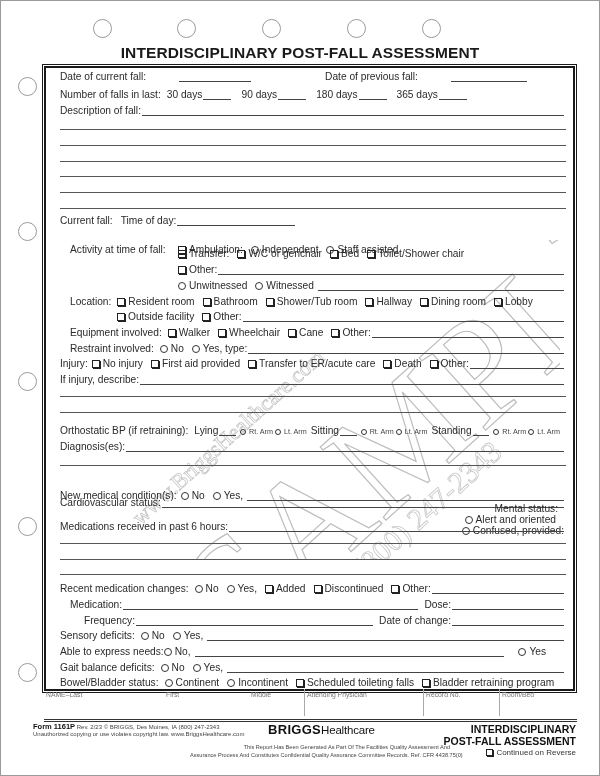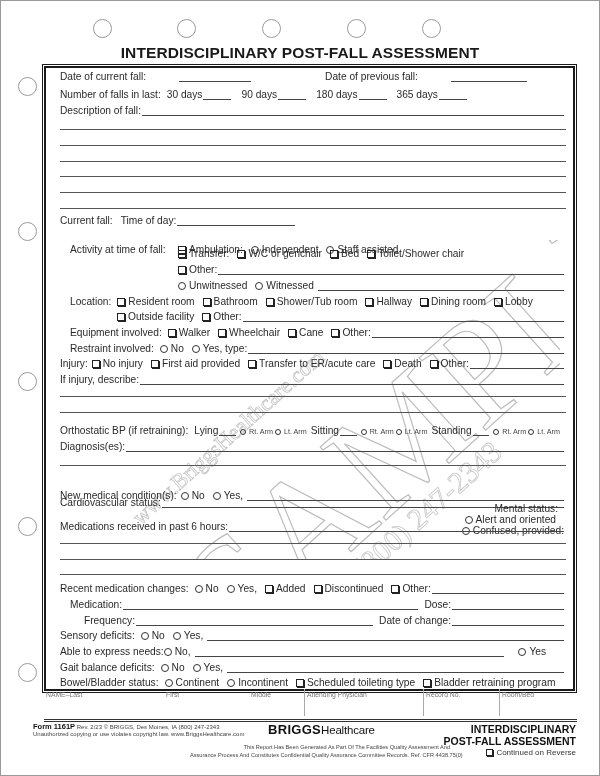--- a/index.html
+++ b/index.html
@@ -276,21 +276,21 @@
   <span style="margin-right:6px">Gait balance deficits:</span>
   <span class="opt"><i class="rb"></i><span>No</span></span>
   <span><i class="rb"></i><span>Yes,</span></span>
   <span class="line" style="margin-left:4px"></span>
 </div>
 
 <div class="row" style="top:674px;">
   <span style="margin-right:6px">Bowel/Bladder status:</span>
   <span class="opt"><i class="rb"></i><span>Continent</span></span>
   <span class="opt"><i class="rb"></i><span>Incontinent</span></span>
-  <span class="opt"><i class="cb"></i><span>Scheduled toileting type</span></span>
+  <span class="opt"><i class="cb"></i><span>Scheduled toileting falls</span></span>
   <span><i class="cb"></i><span>Bladder retraining program</span></span>
 </div>
 
 <div class="footer-grid">
   <div class="fcell" style="left:0;width:120px"><span>NAME–Last</span></div>
   <div class="fcell" style="left:120px;width:85px"><span>First</span></div>
   <div class="fcell" style="left:205px;width:55px"><span>Middle</span></div>
   <div class="fcell div" style="left:260px;width:119px"><span>Attending Physician</span></div>
   <div class="fcell div" style="left:379px;width:76px"><span>Record No.</span></div>
   <div class="fcell div" style="left:455px;width:78px"><span>Room/Bed</span></div>

